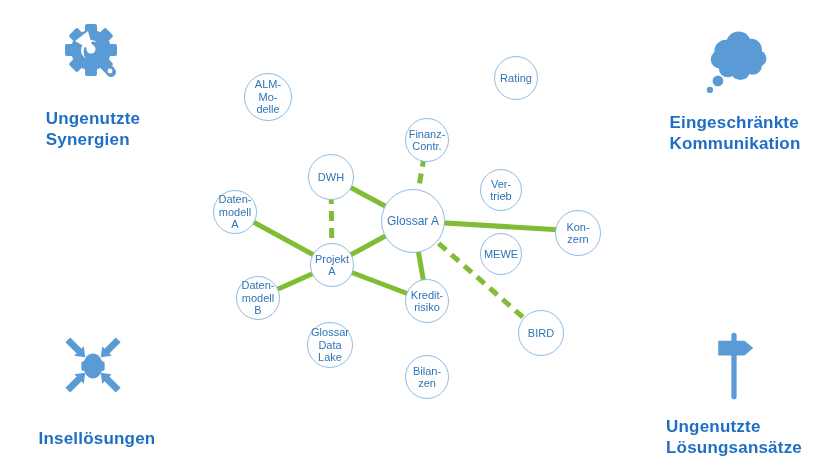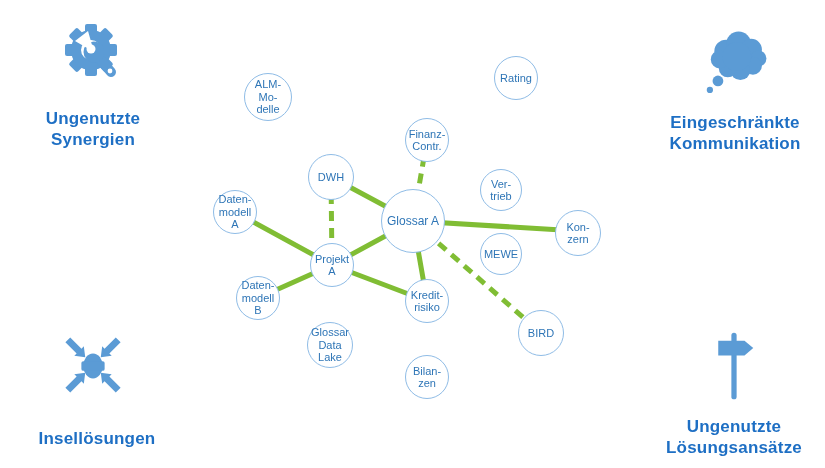--- a/index.html
+++ b/index.html
@@ -11,21 +11,21 @@
   }
   *{box-sizing:border-box;}
   html,body{margin:0;padding:0;background:#e8e8e8;}
   .stage{
     position:relative;width:825px;height:468px;background:#ffffff;
     font-family:"Liberation Sans",sans-serif;overflow:hidden;margin:0 auto;
   }
   .corner{position:absolute;width:172px;display:flex;flex-direction:column;align-items:center;}
   .corner .icon-box{display:flex;align-items:center;justify-content:center;color:var(--icon-blue);}
   .corner .heading{
-    font-weight:bold;font-size:17px;line-height:21px;text-align:center;
+    font-weight:bold;font-size:17px;line-height:21px;
     color:var(--heading-blue);letter-spacing:.2px;
   }
   .edge-layer{position:absolute;left:0;top:0;width:825px;height:468px;}
   .edge{stroke:var(--edge-green);stroke-width:5;fill:none;}
   .edge.solid{stroke-linecap:round;}
   .edge.dashed{stroke-dasharray:10 7;stroke-linecap:butt;}
   .node-layer{position:absolute;left:0;top:0;width:825px;height:468px;}
   .node{
     position:absolute;border-radius:50%;background:#fff;
     border:1.5px solid var(--node-stroke);color:var(--node-text);

